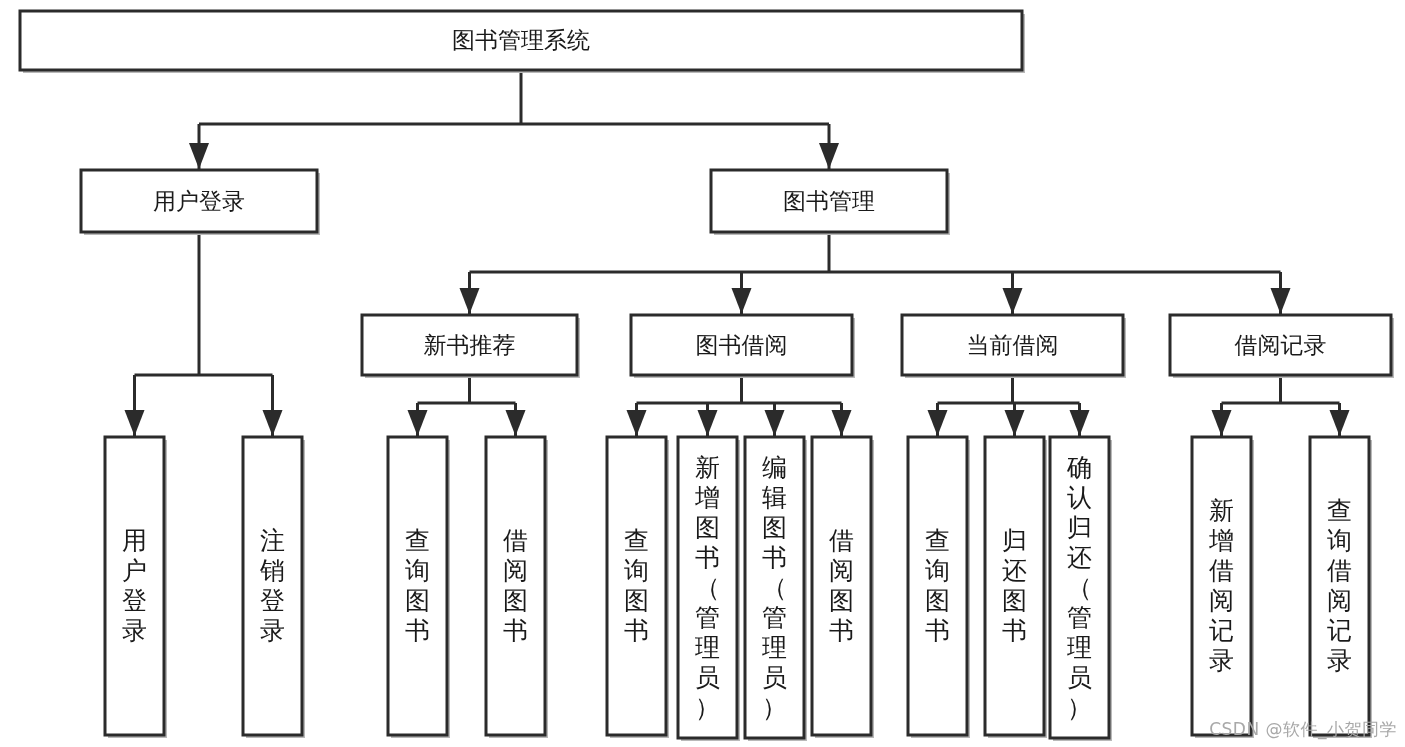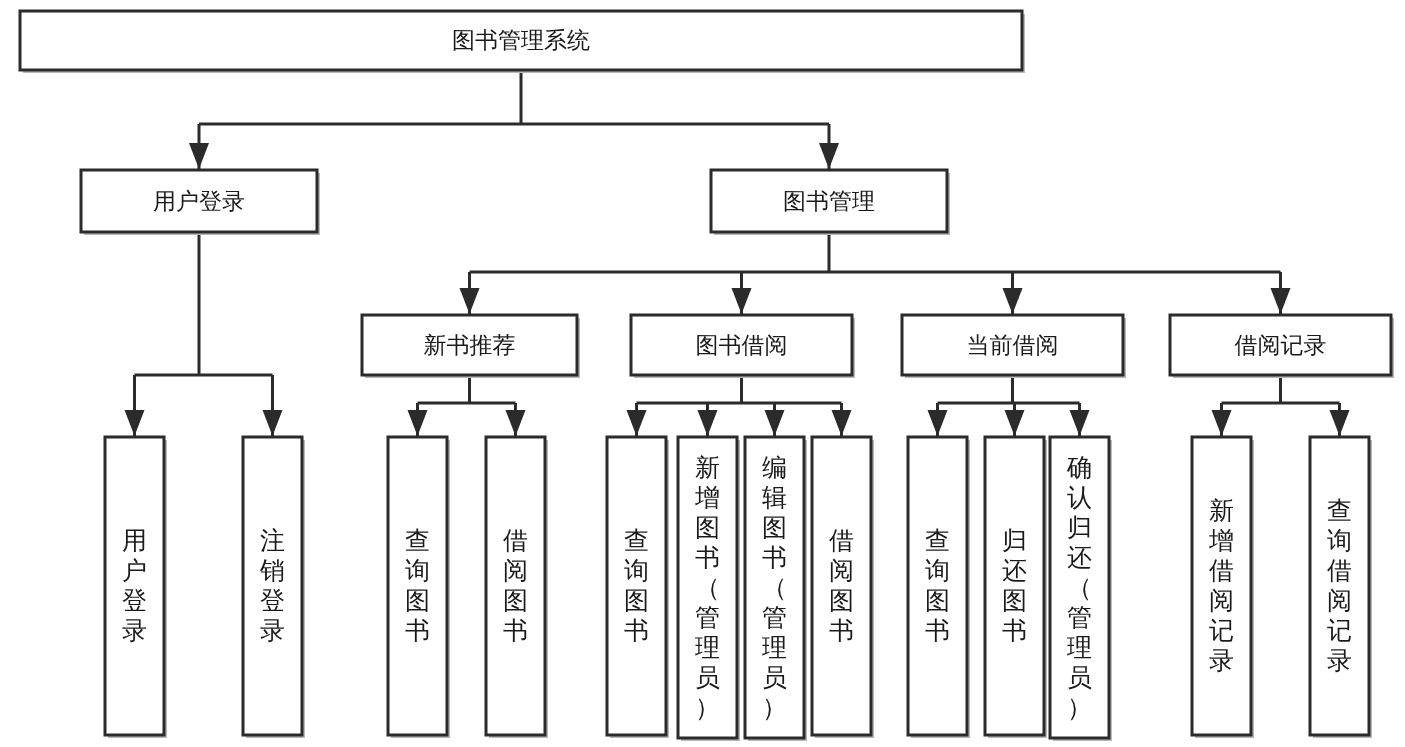--- a/index.html
+++ b/index.html
@@ -277,14 +277,15 @@
           <text x="1221.5" y="519.4" class="node-label-v"><tspan x="1221.5" dy="0">新</tspan><tspan x="1221.5" dy="30">增</tspan><tspan x="1221.5" dy="30">借</tspan><tspan x="1221.5" dy="30">阅</tspan><tspan x="1221.5" dy="30">记</tspan><tspan x="1221.5" dy="30">录</tspan></text>
         </g>
         <g>
           <rect x="1313" y="440" width="59" height="298" class="node-shadow"></rect>
           <rect x="1310" y="437" width="59" height="298" class="node-box"></rect>
           <text x="1339.5" y="519.4" class="node-label-v"><tspan x="1339.5" dy="0">查</tspan><tspan x="1339.5" dy="30">询</tspan><tspan x="1339.5" dy="30">借</tspan><tspan x="1339.5" dy="30">阅</tspan><tspan x="1339.5" dy="30">记</tspan><tspan x="1339.5" dy="30">录</tspan></text>
         </g>
       </g>
   </svg>
 
+  <div class="watermark">CSDN @软件_小贺同学</div>
 
 </div>
 
 </body></html>

